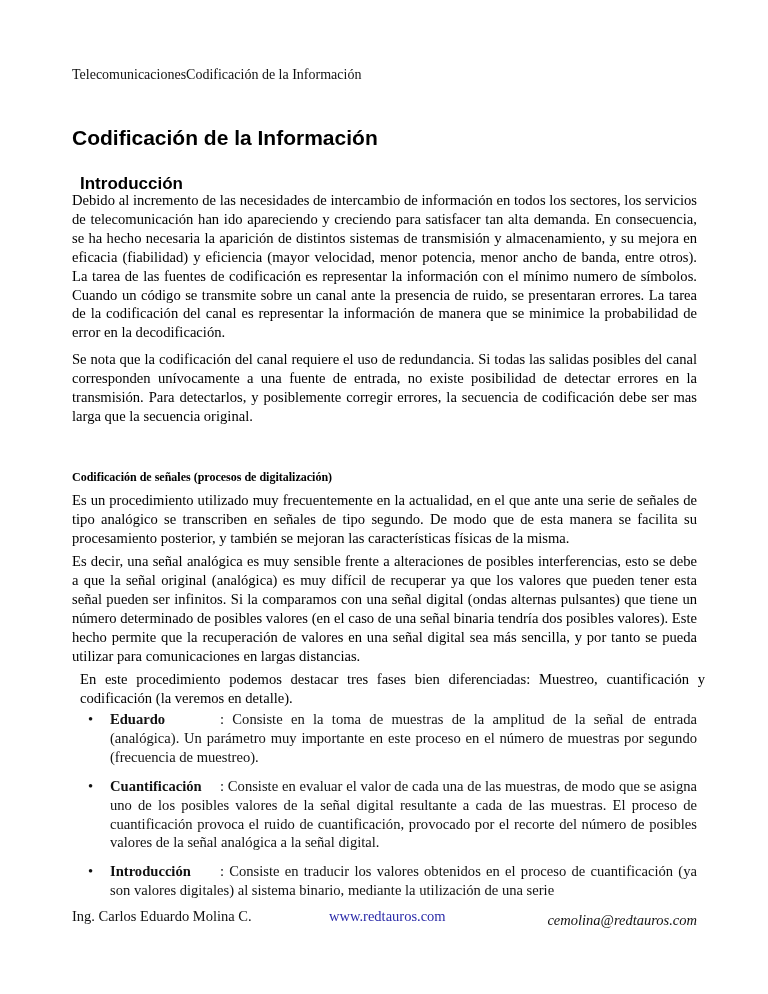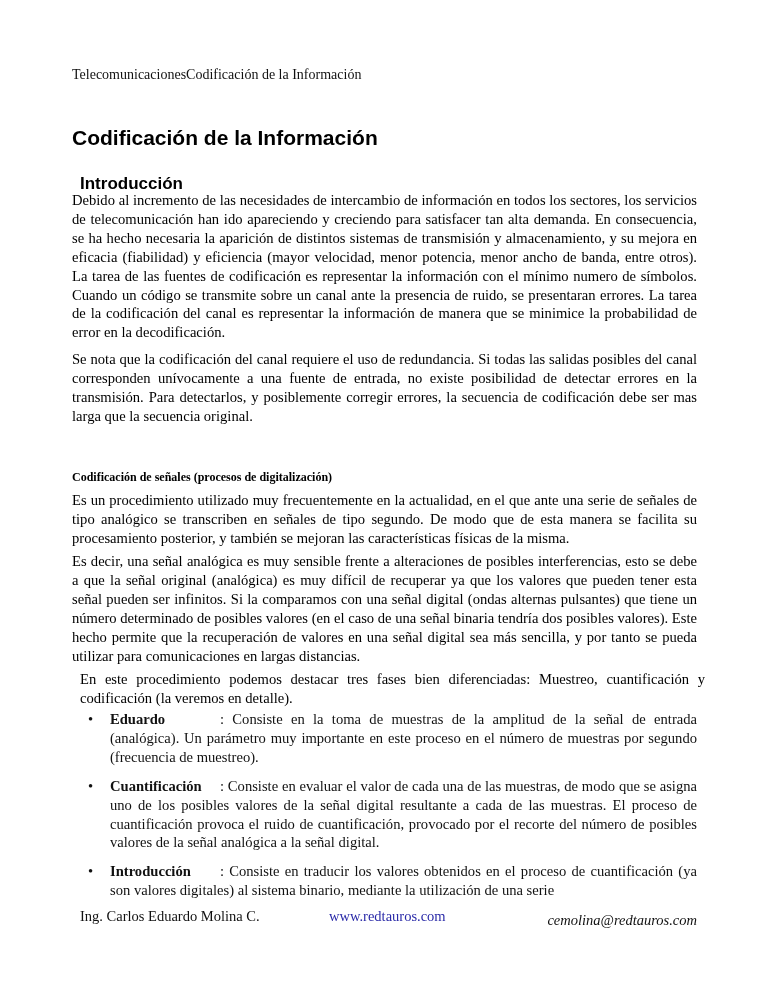--- a/index.html
+++ b/index.html
@@ -106,21 +106,21 @@
     }
     .footer {
       position: absolute;
       top: 907px;
       left: 0;
       width: 625px;
       font-size: 14.5px;
       line-height: 18px;
       color: #111;
     }
-    .footer .author { position: absolute; left: 8px; top: 0; }
+    .footer .author { position: absolute; left: 0; top: 0; }
     .footer .website {
       position: absolute;
       left: 257px;
       top: 0;
       color: #2a2aa8;
       cursor: pointer;
     }
     .footer .email { position: absolute; right: 0; top: 4px; font-style: italic; }
   </style>
 </head>

